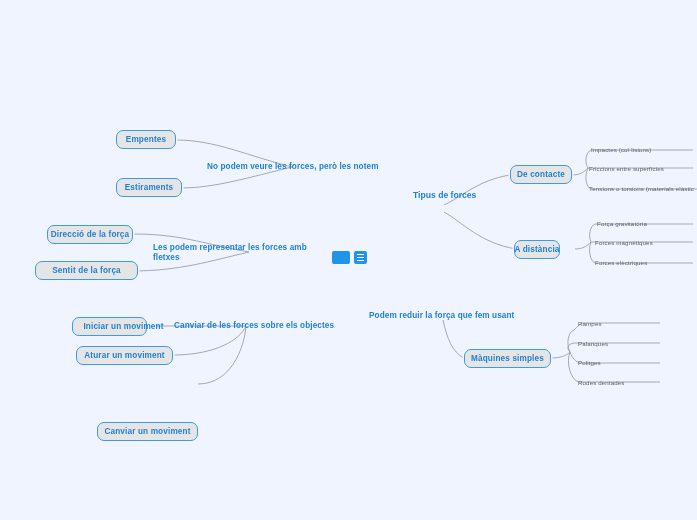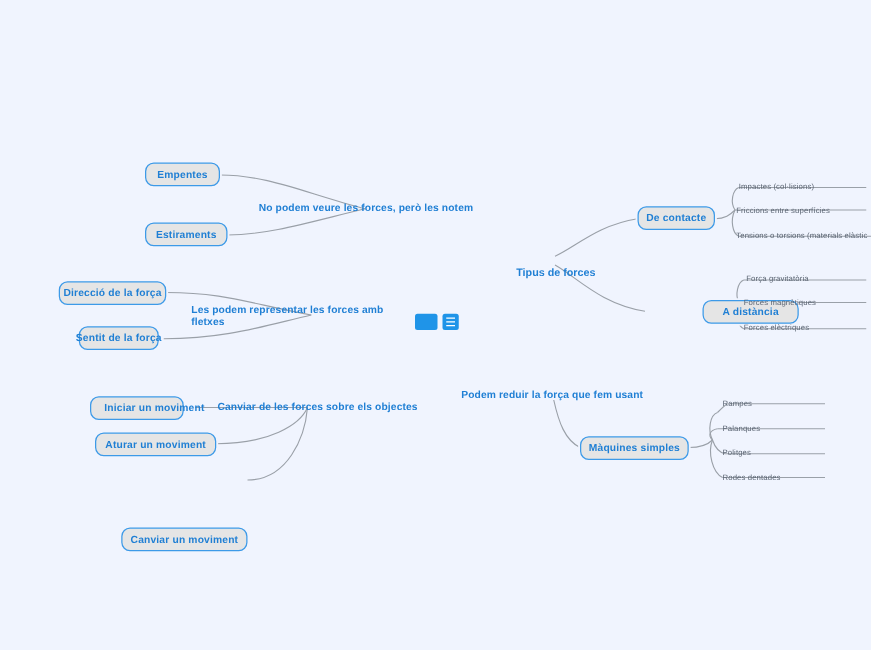--- a/index.html
+++ b/index.html
@@ -144,31 +144,31 @@
       <path d="M582,323 L660,323"></path>
       <path d="M570,352 C566,348 568,344 574,343"></path>
       <path d="M574,343 L660,343"></path>
       <path d="M570,352 C572,358 576,362 580,363"></path>
       <path d="M580,363 L660,363"></path>
       <path d="M570,352 C566,362 570,378 578,382"></path>
       <path d="M578,382 L660,382"></path>
     </g>
   </svg>
 
-  <div class="root-label" style="left:413px; top:213px;">Tipus de forces</div>
+  <div class="root-label" style="left:413px; top:190px;">Tipus de forces</div>
 
   <div class="node" style="left:116px; top:130px; width:60px;">Empentes</div>
 
   <div class="node" style="left:116px; top:178px; width:66px;">Estiraments</div>
 
   <div class="branch-label" style="left:207px; top:162px;">No podem veure les forces, però les notem</div>
 
   <div class="node" style="left:47px; top:225px; width:86px;text-align:right;">Direcció de la força</div>
 
-  <div class="node" style="left:63px; top:261px; width:64px;">Sentit de la força</div>
+  <div class="node" style="left:35px; top:261px; width:103px;">Sentit de la força</div>
 
   <div class="branch-label wrap" style="left:153px; top:243px;">Les podem representar les forces amb fletxes</div>
 
   <div class="node" style="left:72px; top:317px; width:75px;padding-left:36px;">Iniciar un moviment</div>
 
   <div class="node" style="left:76px; top:346px; width:97px;">Aturar un moviment</div>
 
   <div class="node" style="left:97px; top:374px; width:101px;margin-top:48px;">Canviar un moviment</div>
 
   <div class="branch-label" style="left:174px; top:321px;">Canviar de les forces sobre els objectes</div>
@@ -181,21 +181,21 @@
   <div class="leaf" style="left:578px; top:340px;">Palanques</div>
   <div class="leaf" style="left:578px; top:359px;">Politges</div>
   <div class="leaf" style="left:578px; top:379px;">Rodes dentades</div>
 
   <div class="node" style="left:510px; top:165px; width:62px;">De contacte</div>
 
   <div class="leaf" style="left:591px; top:146px;">Impactes (col·lisions)</div>
   <div class="leaf" style="left:589px; top:165px;">Friccions entre superfícies</div>
   <div class="leaf" style="left:589px; top:185px;">Tensions o torsions (materials elàstic</div>
 
-  <div class="node" style="left:514px; top:240px; width:77px;margin-left:48px;">A distància</div>
+  <div class="node" style="left:514px; top:240px; width:46px;">A distància</div>
 
   <div class="leaf" style="left:597px; top:220px;">Força gravitatòria</div>
   <div class="leaf" style="left:595px; top:239px;">Forces magnètiques</div>
   <div class="leaf" style="left:595px; top:259px;">Forces elèctriques</div>
 
   <div class="icon-box" style="left:332px; top:251px;"></div>
 
   <div class="icon-list" style="left:354px; top:251px;">
     <i></i>
     <i></i>

